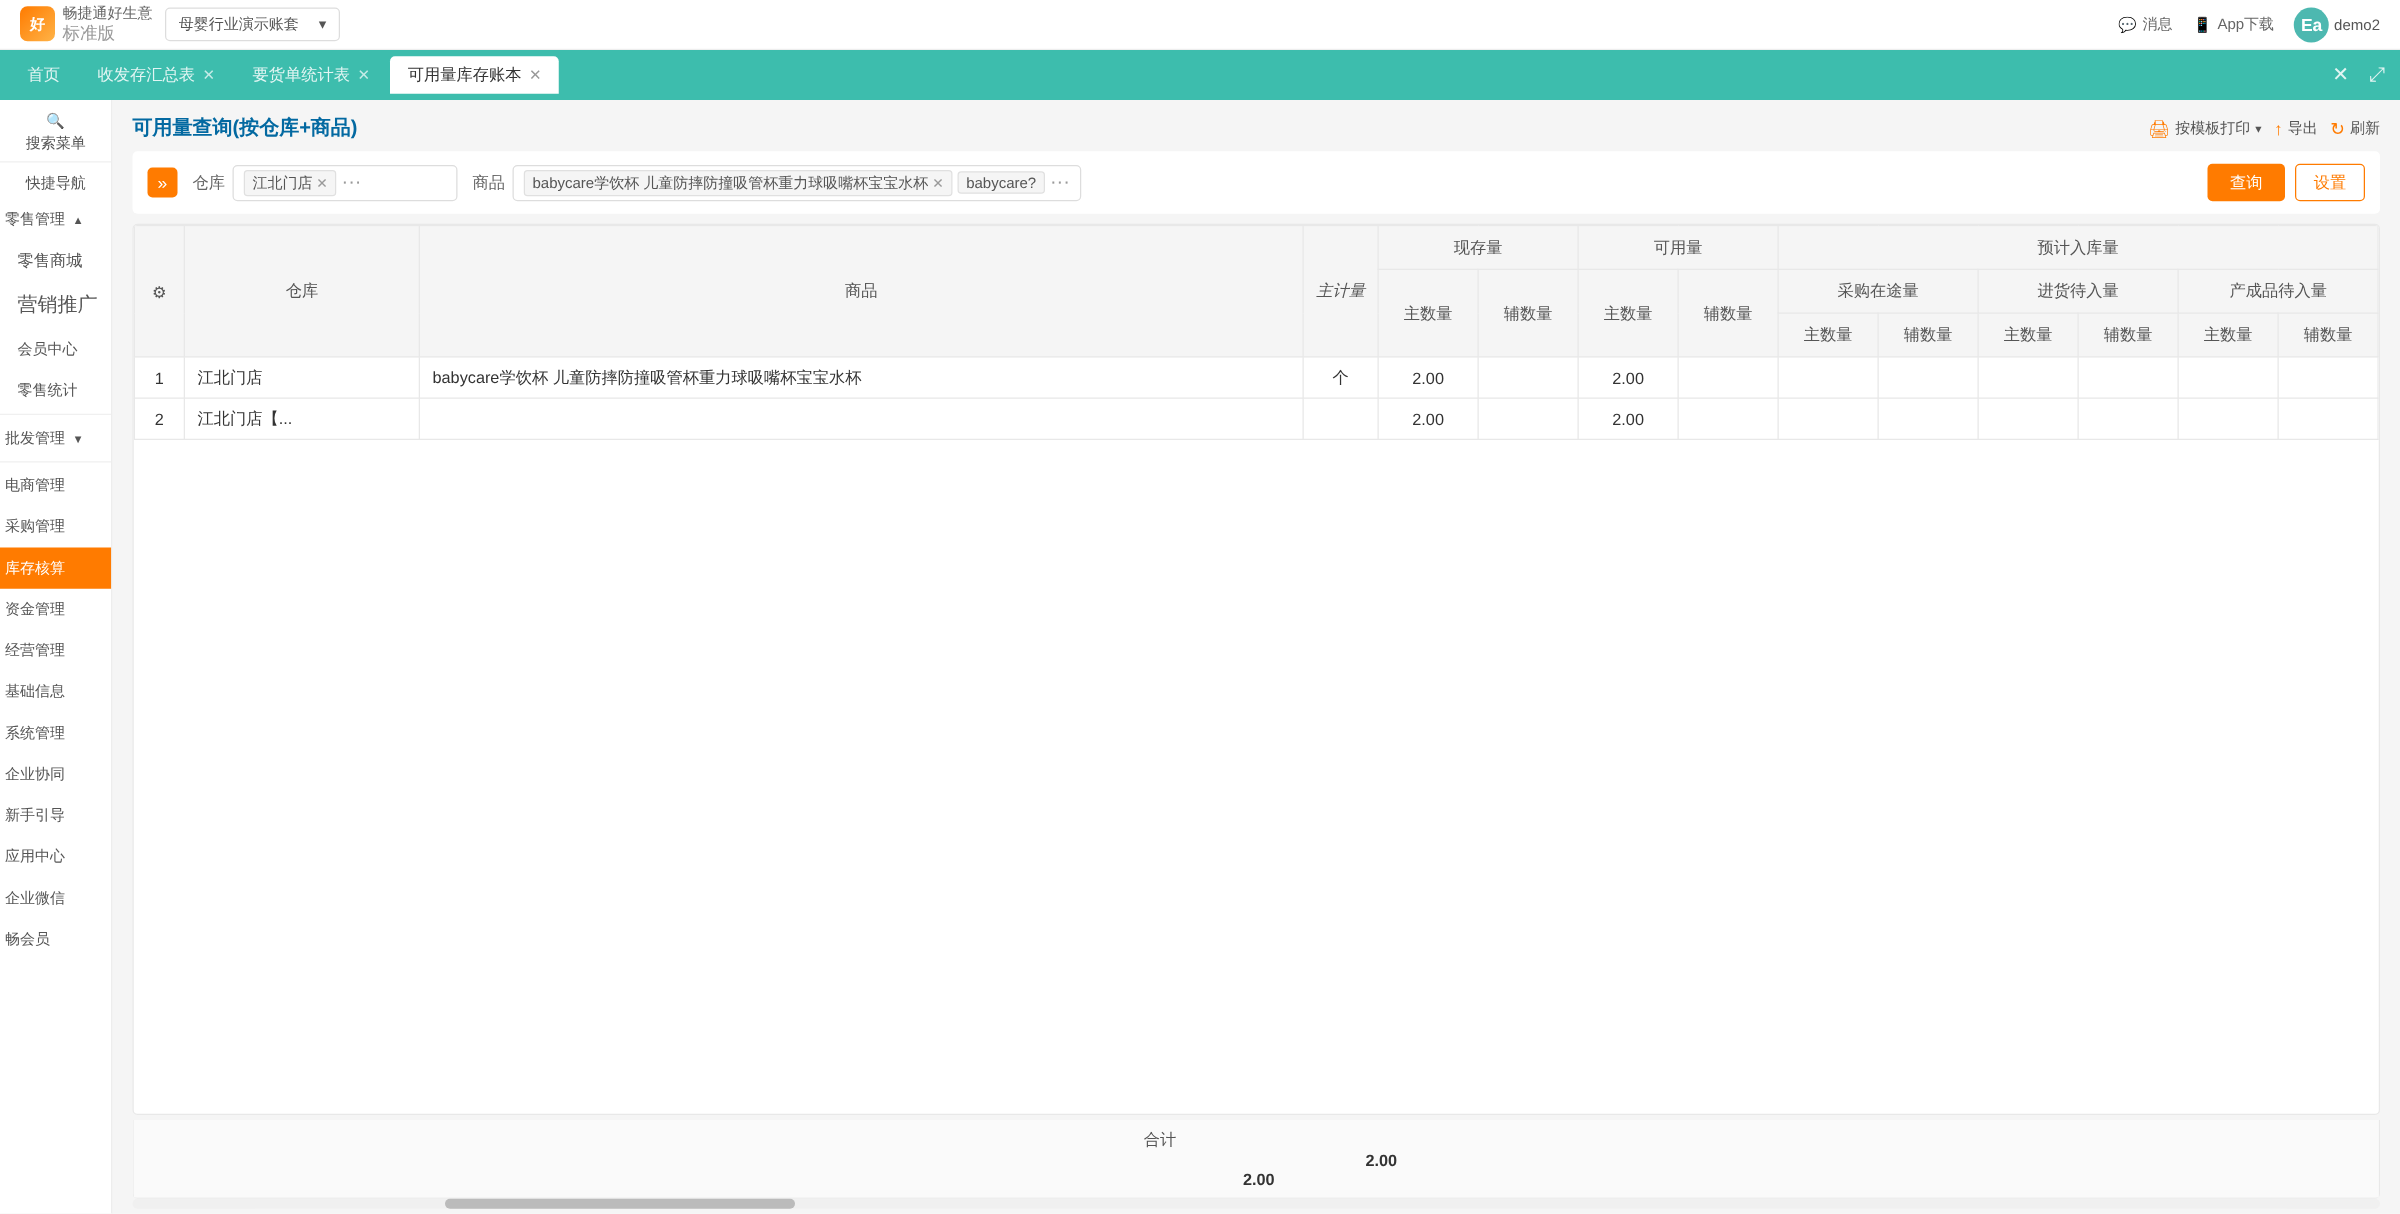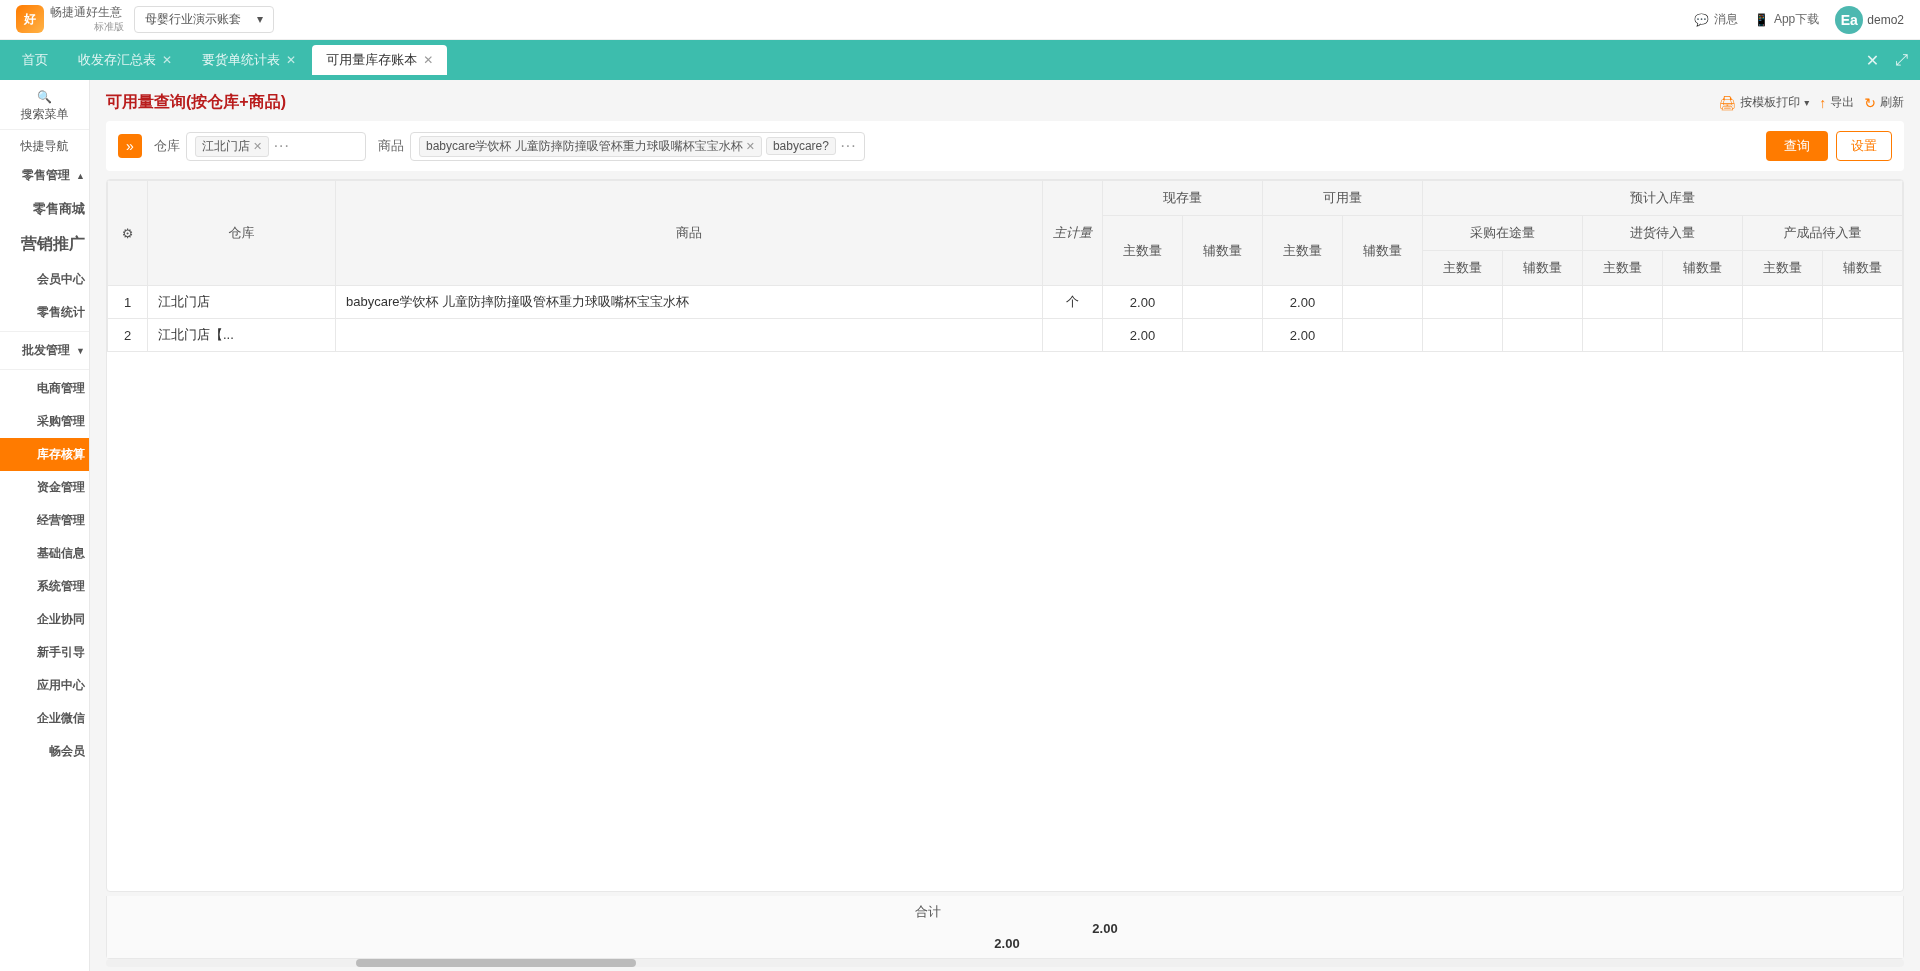--- a/index.html
+++ b/index.html
@@ -37,23 +37,22 @@
       color: white;
       font-size: 12px;
       font-weight: bold;
     }
     .logo-text {
       font-size: 12px;
       color: #666;
       line-height: 1.2;
     }
     .logo-sub {
-      font-size: 10px;
+      font-size: 14px;
       color: #999;
-      margin-left: 44px;
     }
     .industry-selector {
       display: flex;
       align-items: center;
       gap: 4px;
       padding: 4px 10px;
       border: 1px solid #ddd;
       border-radius: 4px;
       cursor: pointer;
       color: #555;
@@ -187,24 +186,23 @@
       gap: 2px;
     }
     .sidebar-item {
       padding: 8px 4px;
       font-size: 12px;
       color: #555;
       cursor: pointer;
       text-align: center;
       display: flex;
       align-items: center;
-      justify-content: flex-end;
+      justify-content: flex-start;
       gap: 4px;
       position: relative;
-      font-weight: bold;
     }
     .sidebar-item.active {
       background: #ff7b00;
       color: #fff;
     }
     .sidebar-item.has-submenu::after {
       content: '▲';
       font-size: 9px;
       margin-left: 2px;
     }
@@ -233,21 +231,21 @@
       background: #f5f5f5;
       padding: 12px 16px 8px;
       display: flex;
       align-items: center;
       justify-content: space-between;
       flex-shrink: 0;
     }
     .page-title {
       font-size: 16px;
       font-weight: bold;
-      color: #b91c1c;
+      color: #0369a1;
     }
     .page-actions {
       display: flex;
       align-items: center;
       gap: 10px;
     }
     .action-btn {
       display: flex;
       align-items: center;
       gap: 4px;

